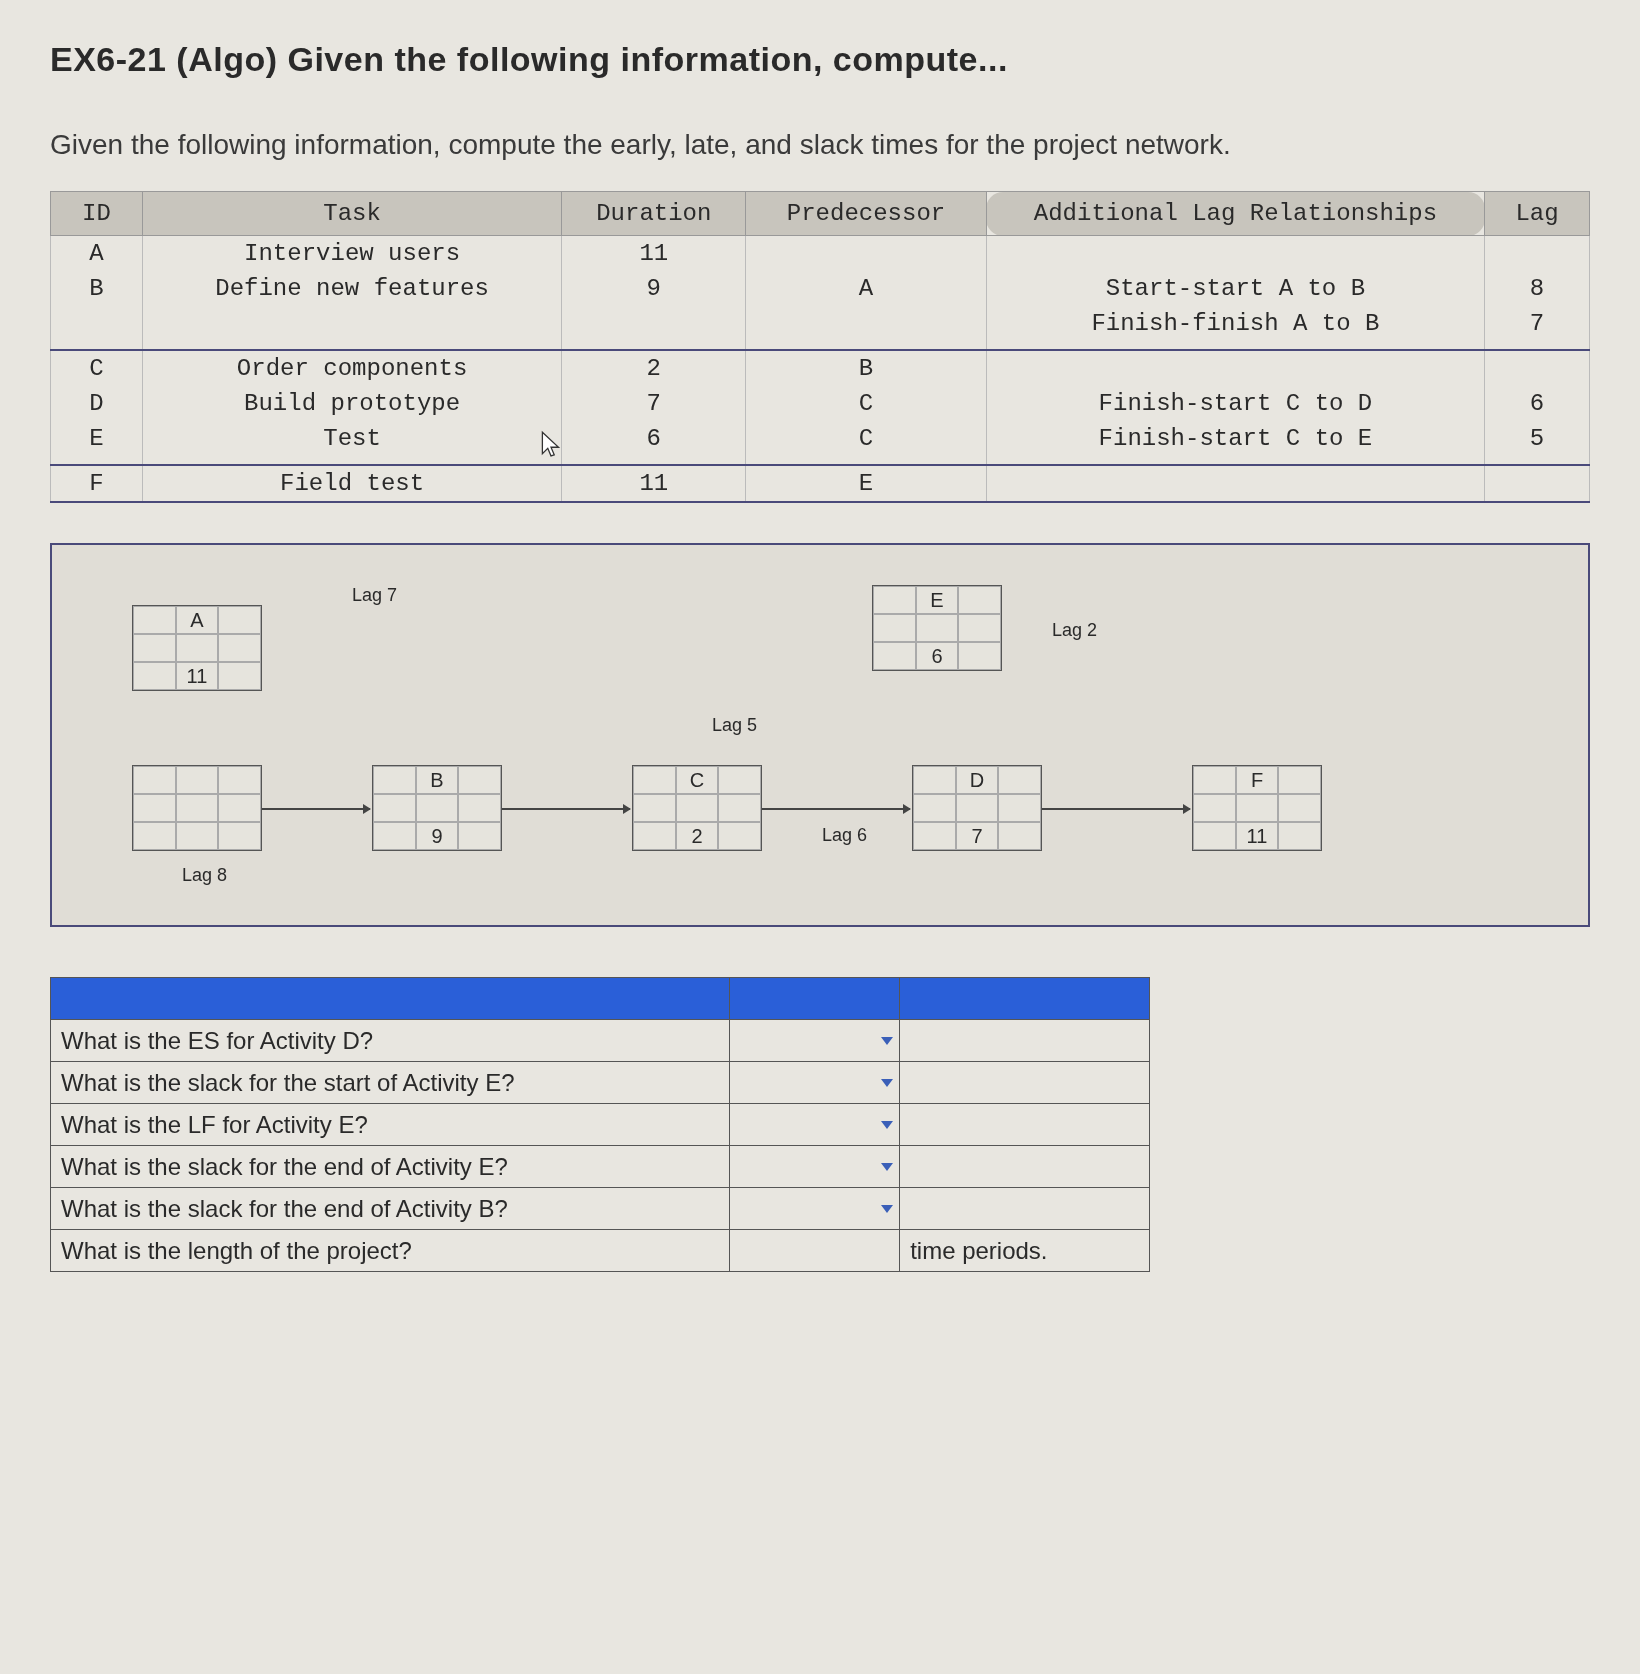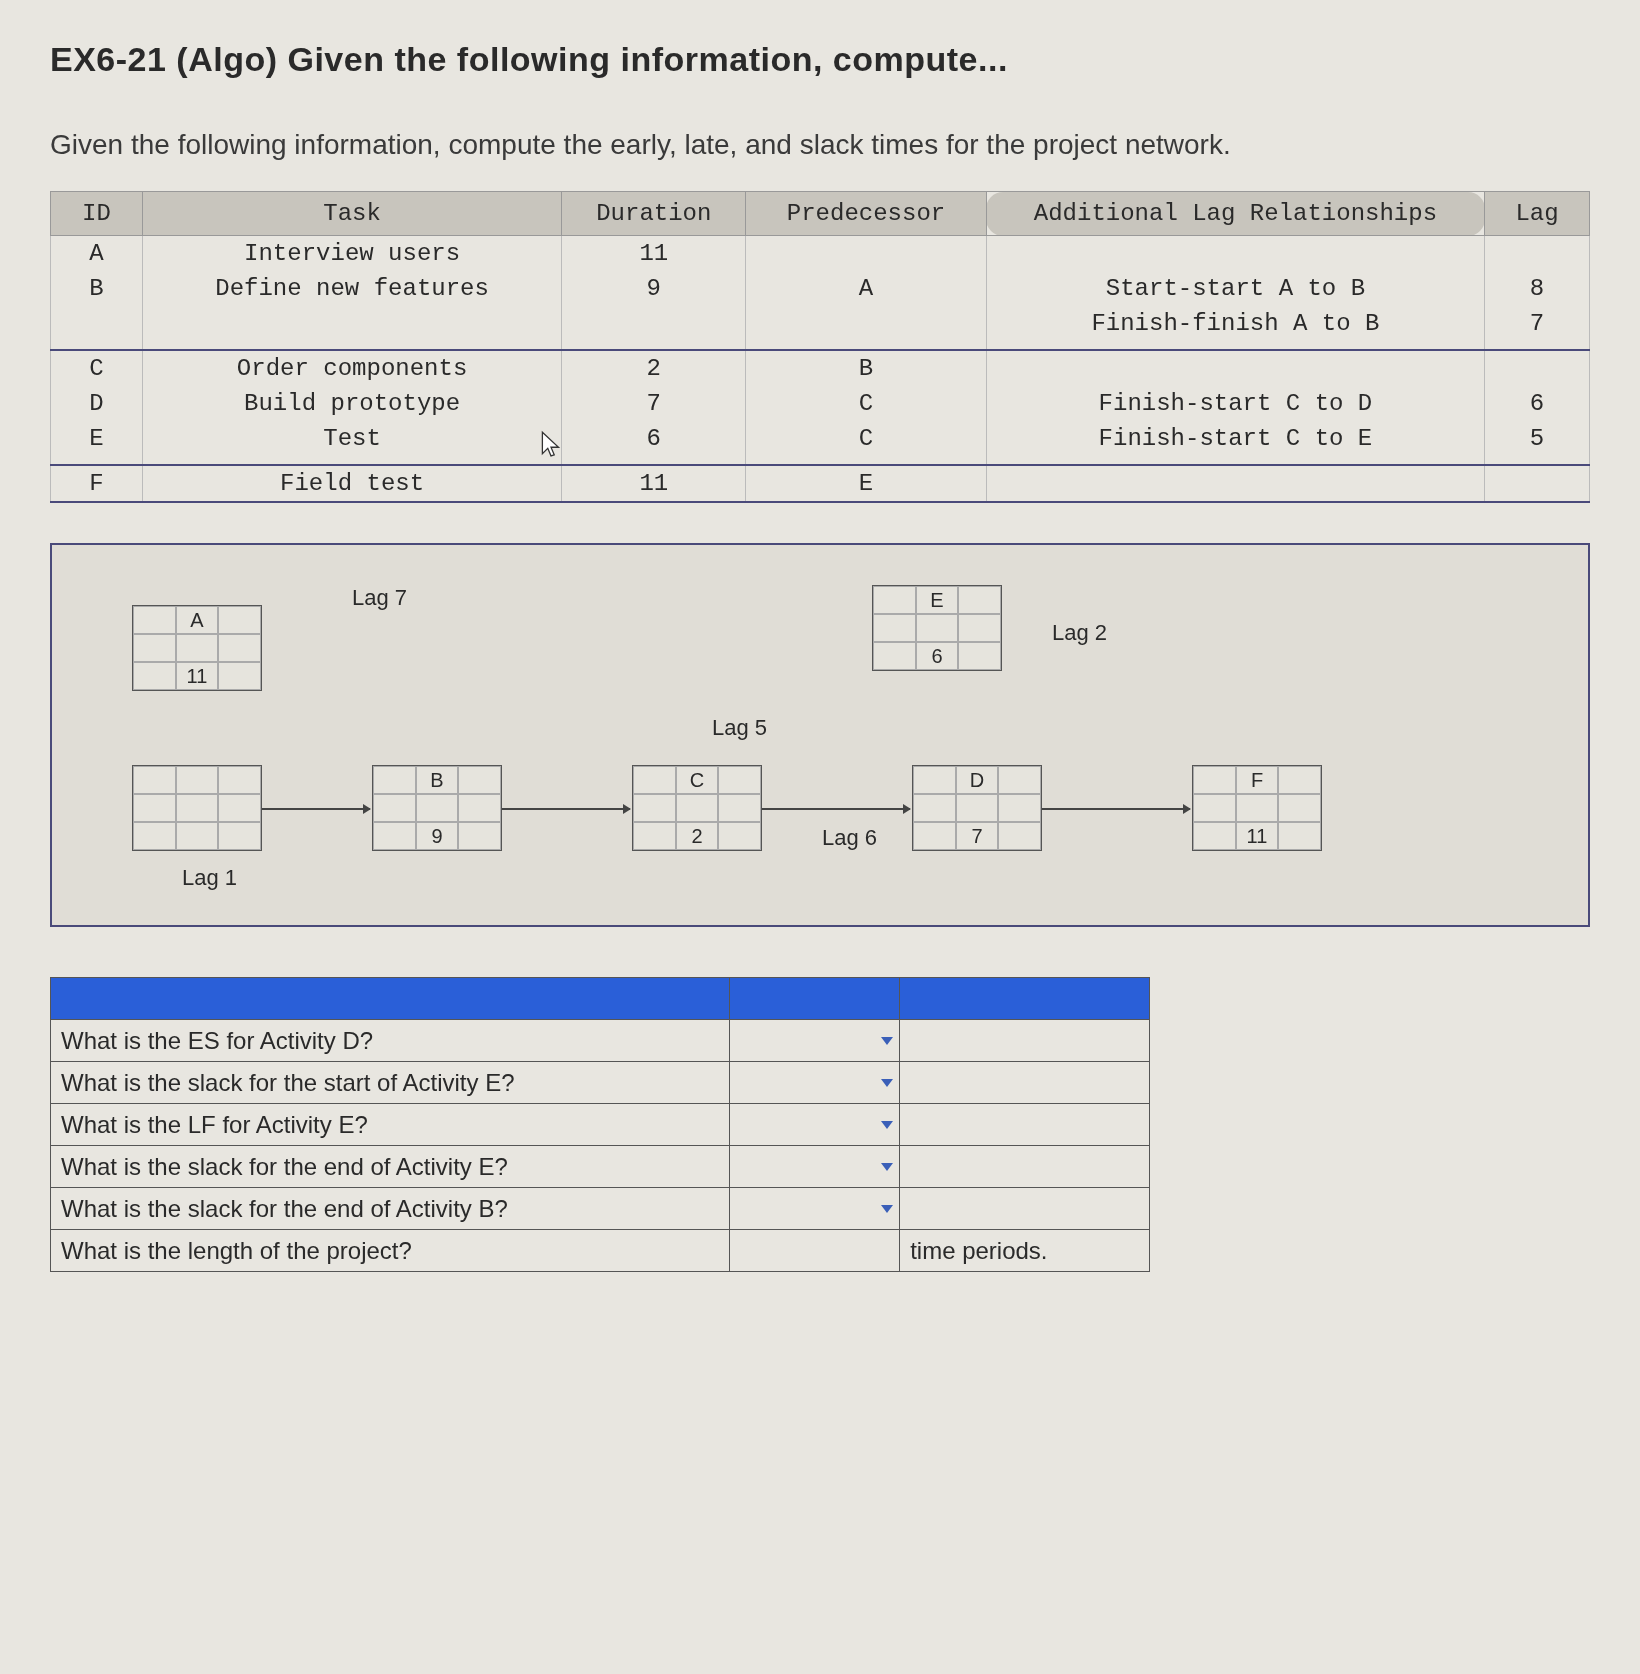--- a/index.html
+++ b/index.html
@@ -71,21 +71,21 @@
     width: 130px;
     height: 86px;
     border: 1px solid #555;
     background: #e6e4dd;
     display: grid;
     grid-template-columns: 1fr 1fr 1fr;
     grid-template-rows: 1fr 1fr 1fr;
     font-size: 20px;
   }
   .node div { border: 0.5px solid #aaa; display:flex; align-items:center; justify-content:center; }
-  .lag-label { position: absolute; font-size: 22px; }
+  .lag-label { position: absolute; font-size: 18px; }
   .arrow {
     position: absolute;
     background: #444;
     height: 2px;
   }
   .arrow::after {
     content:"";
     position:absolute;
     right:-1px; top:-4px;
     border-left:8px solid #444;
@@ -300,21 +300,21 @@
         <div></div>
       <div></div>
         <div></div>
         <div></div>
       <div></div>
         <div>11</div>
         <div></div>
     </div>
 
     <div class="lag-label" style="left:280px; top:20px;">Lag 7</div>
-    <div class="lag-label" style="left:110px; top:300px;">Lag 1</div>
+    <div class="lag-label" style="left:110px; top:300px;">Lag 8</div>
     <div class="lag-label" style="left:640px; top:150px;">Lag 5</div>
     <div class="lag-label" style="left:750px; top:260px;">Lag 6</div>
     <div class="lag-label" style="left:980px; top:55px;">Lag 2</div>
 
     <div class="arrow" style="left:190px; top:243px; width:108px;"></div>
     <div class="arrow" style="left:430px; top:243px; width:128px;"></div>
     <div class="arrow" style="left:690px; top:243px; width:148px;"></div>
     <div class="arrow" style="left:970px; top:243px; width:148px;"></div>
   </div>
 </div>

